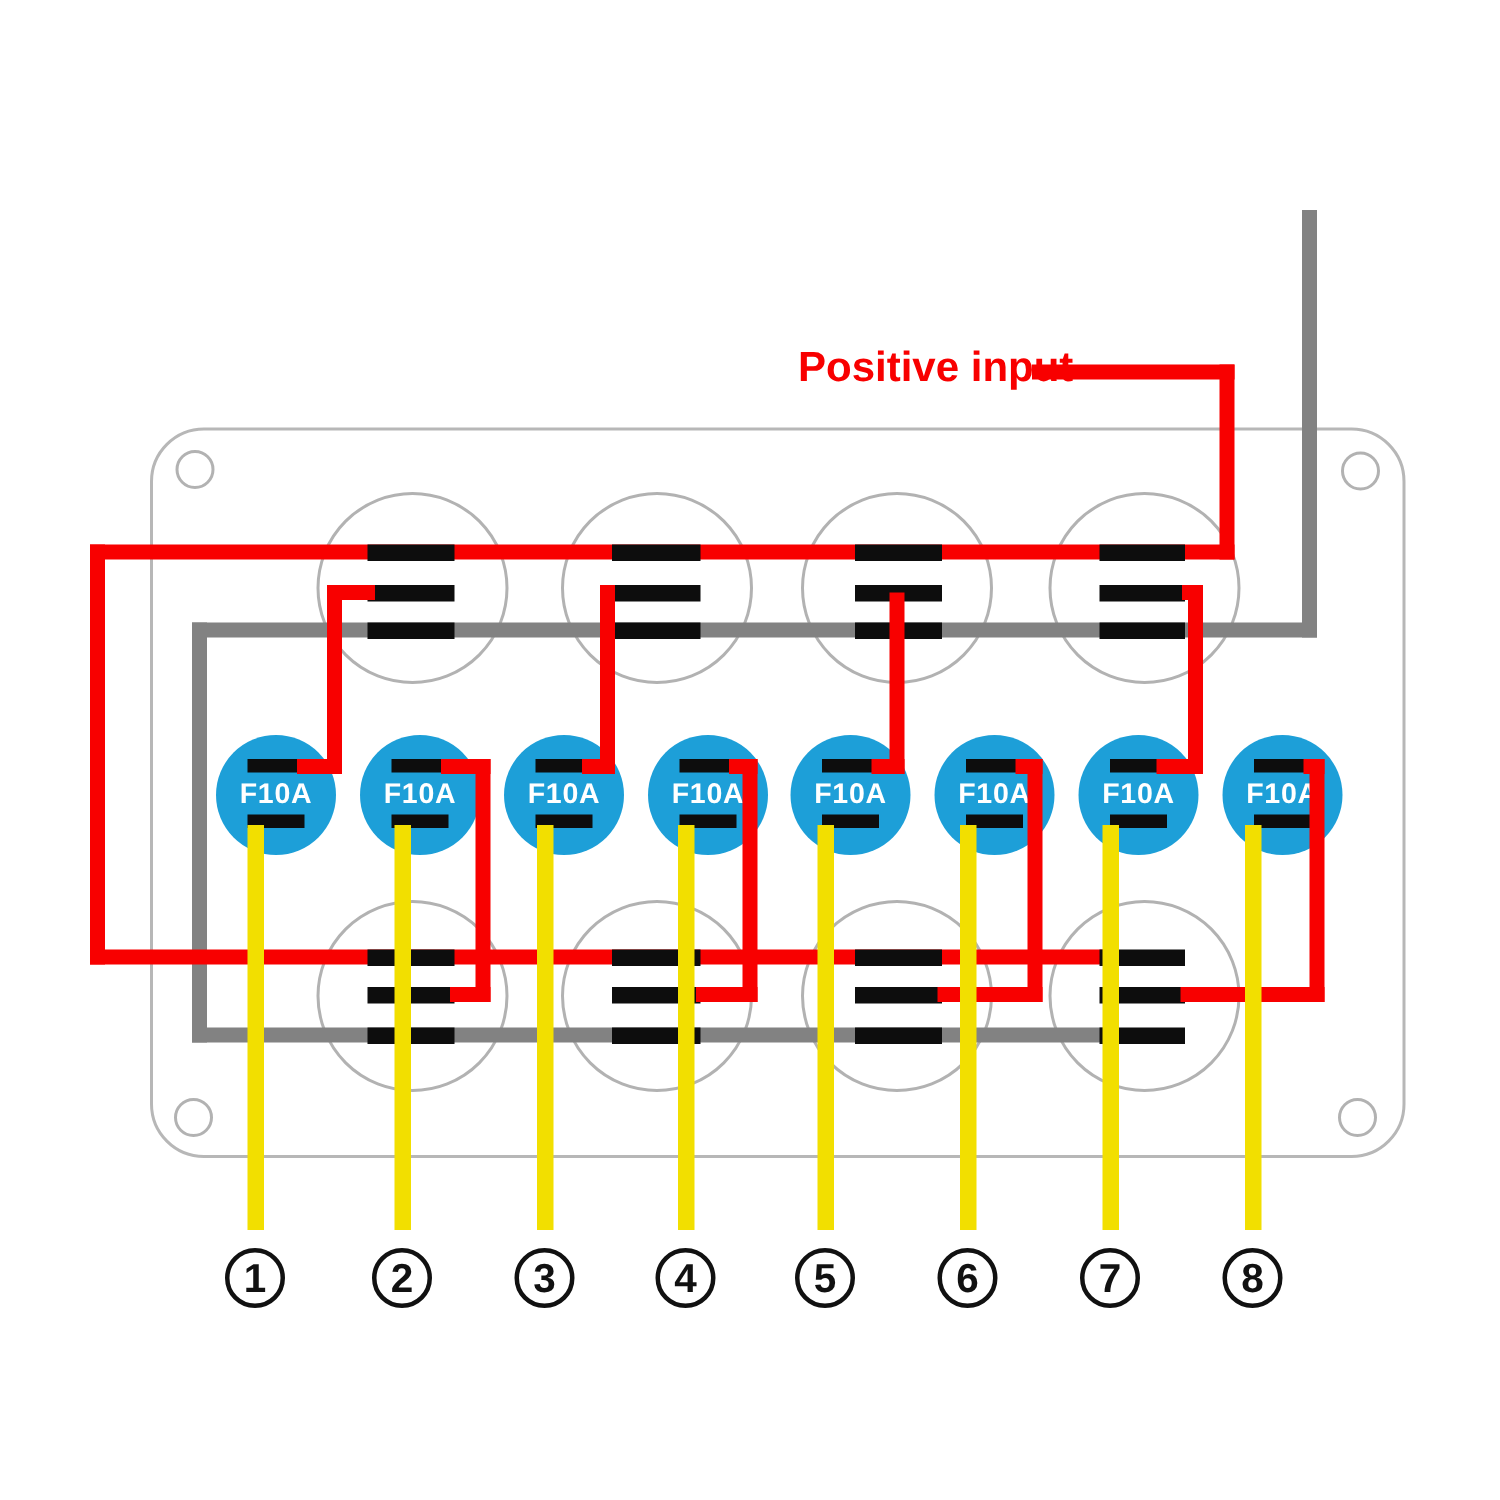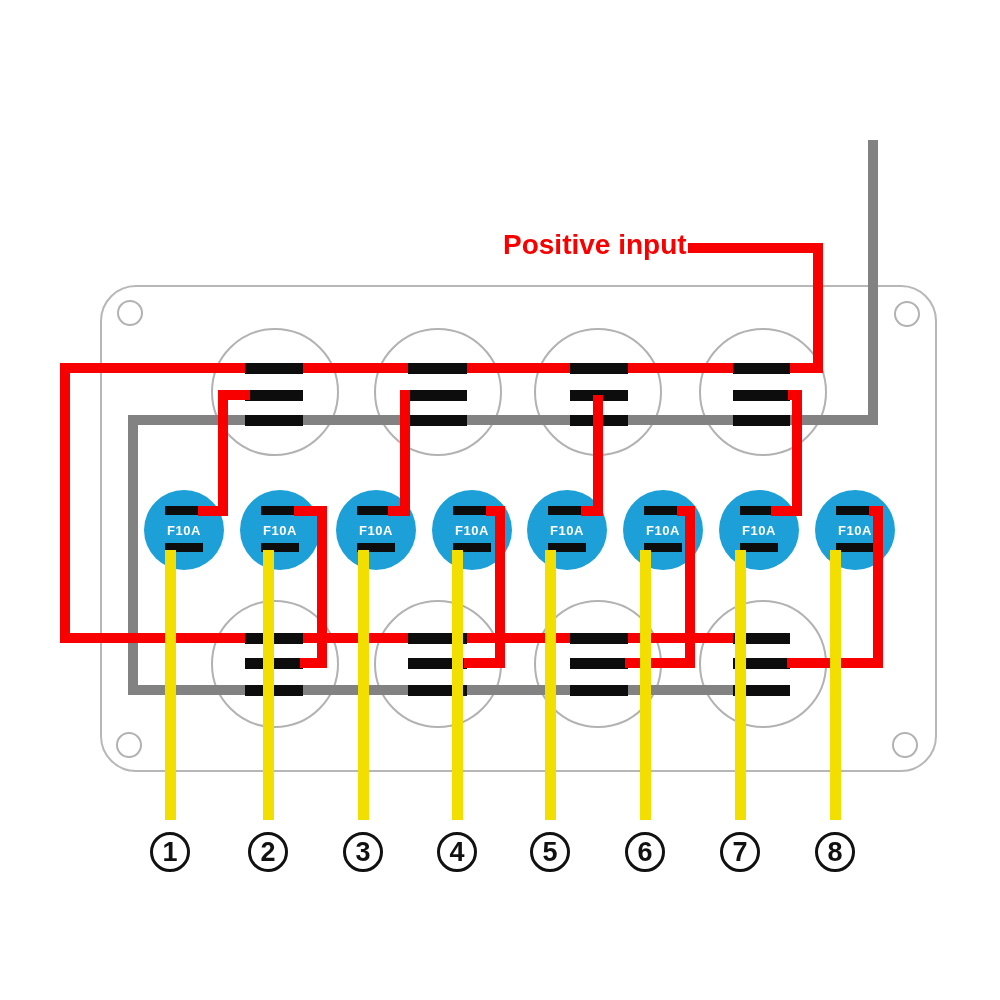--- a/index.html
+++ b/index.html
@@ -12,35 +12,35 @@
   .sw{position:absolute;width:128px;height:128px;border:2px solid #b2b2b2;border-radius:50%;
       box-sizing:border-box;z-index:1;background:#fff;}
   .wire{position:absolute;}
   .red{background:var(--positive,#f80000);}
   .gray{background:var(--negative,#828282);}
   .yellow{background:var(--load,#f2df00);}
   .z2{z-index:2}.z3{z-index:3}.z6{z-index:6}.z7{z-index:7}
   .bar{position:absolute;background:var(--terminal,#0d0d0d);z-index:4;}
   .fuse{position:absolute;width:80px;height:80px;border-radius:50%;background:var(--fuse,#1d9fd8);
         z-index:5;display:flex;align-items:center;justify-content:center;}
-  .fuse .flbl{color:#ffffff;font-weight:700;font-size:13px;letter-spacing:0.5px;position:relative;z-index:2;}
+  .fuse .flbl{color:#ffffff;font-weight:700;font-size:19px;letter-spacing:0.5px;position:relative;z-index:2;}
   .fbar{position:absolute;left:21px;width:38px;height:9px;background:var(--terminal,#0d0d0d);}
   .fbar.t{top:16px;} .fbar.b{top:53px;}
   .out{position:absolute;width:40px;height:40px;box-sizing:border-box;border:3px solid #111;
        border-radius:50%;z-index:8;display:flex;align-items:center;justify-content:center;
        font-size:27px;font-weight:700;color:#111;background:#fff;}
   .lab{position:absolute;font-weight:600;font-size:28px;z-index:9;white-space:nowrap;color:var(--text,#1a1a1a);}
   .lab.pos{color:var(--positive,#f80000);}
 </style>
 </head>
 <body>
 
 <div class="canvas">
 
-  <div class="lab pos" style="left:503px;top:229px;">Positive input</div>
+  <div class="lab pos" style="left:532px;top:229px;">Positive input</div>
 
   <div class="panel"></div>
   <div class="hole" style="left:117px;top:300px;"></div>
   <div class="hole" style="left:894px;top:301px;"></div>
   <div class="hole" style="left:116px;top:732px;"></div>
   <div class="hole" style="left:892px;top:732px;"></div>
 
   <div class="sw" style="left:211px;top:328px;"></div>
   <div class="sw" style="left:374px;top:328px;"></div>
   <div class="sw" style="left:534px;top:328px;"></div>

